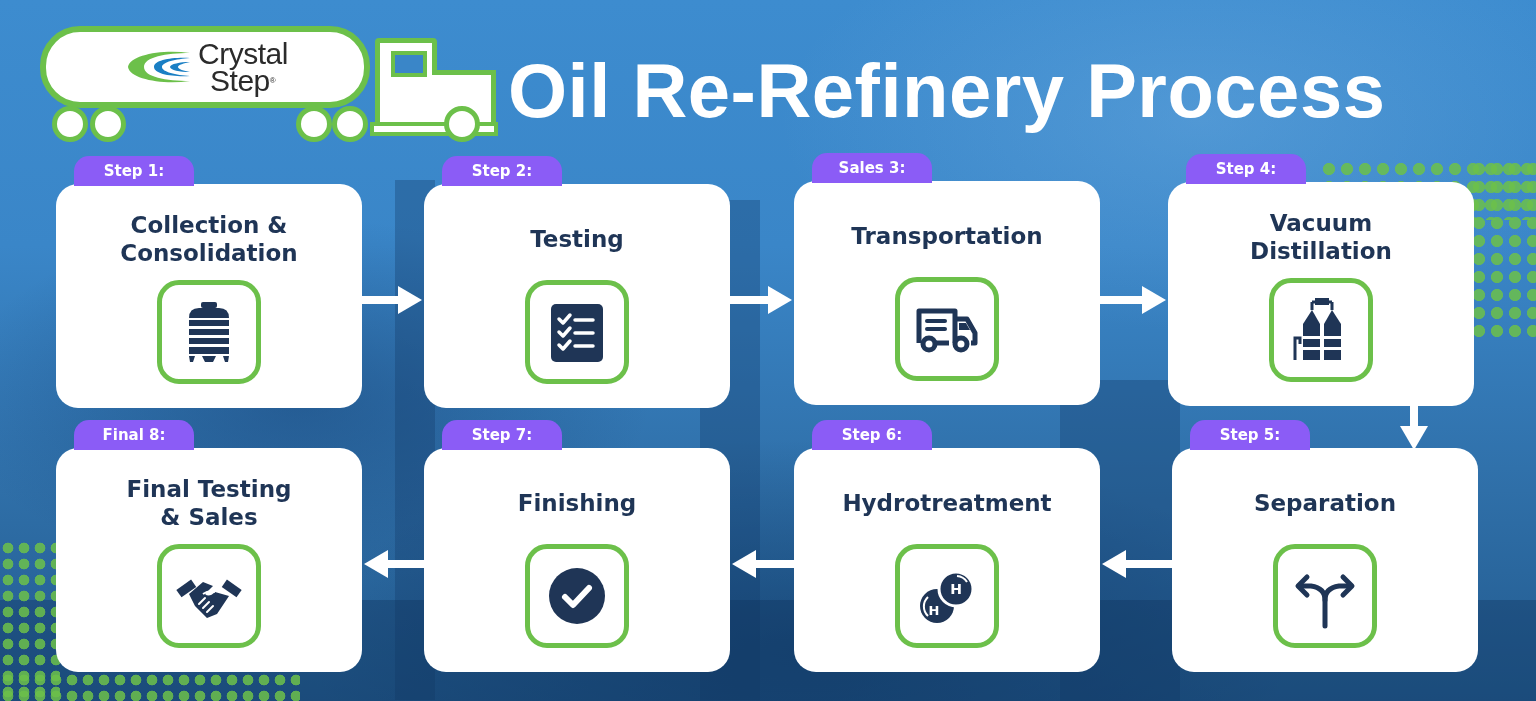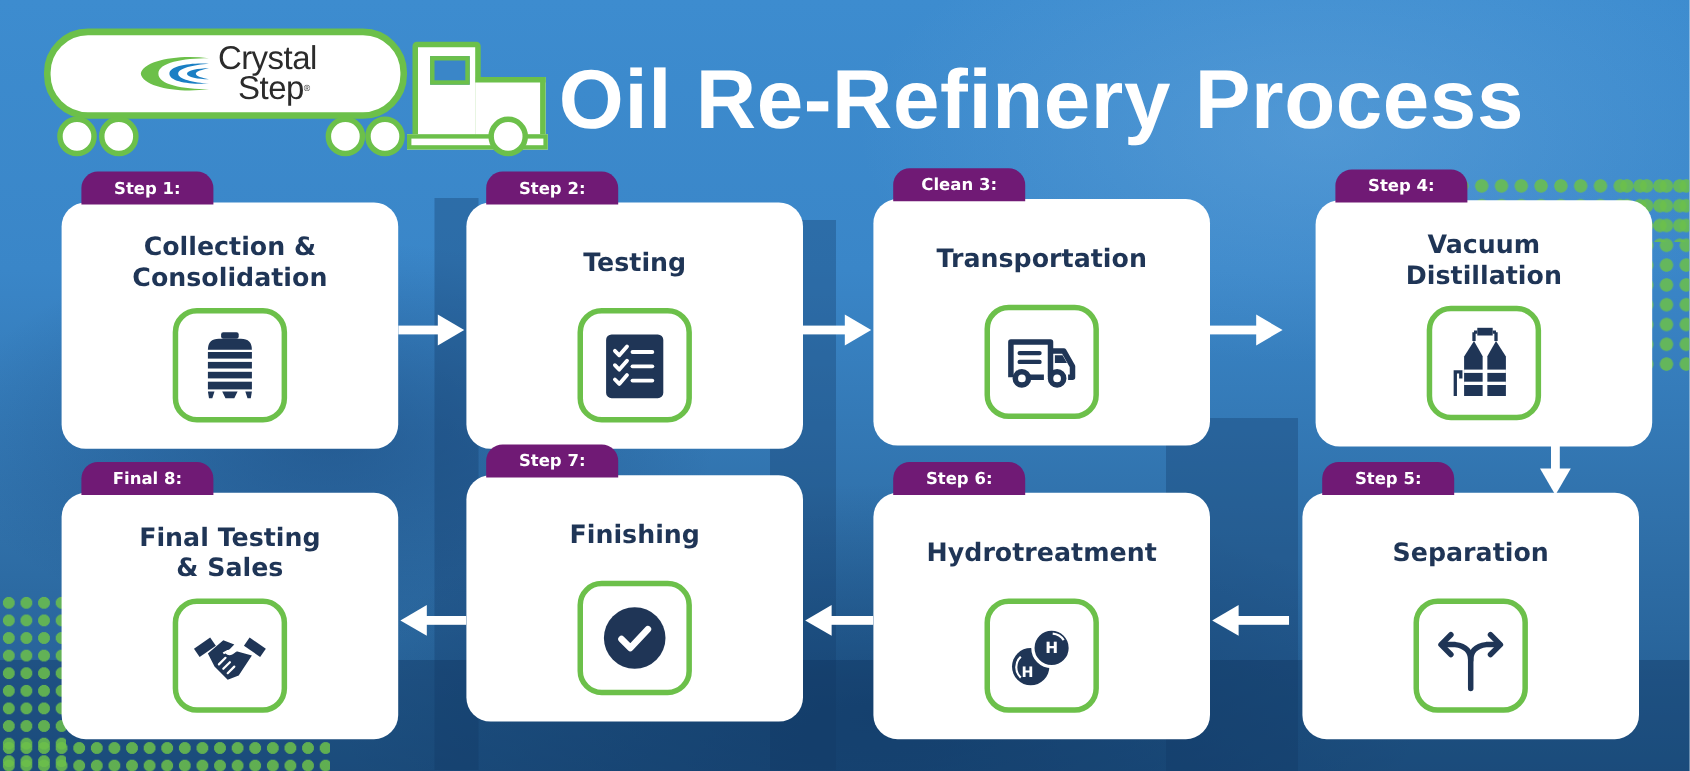--- a/index.html
+++ b/index.html
@@ -15,21 +15,21 @@
     }
     
     .tower { position: absolute; background: rgba(20,60,105,0.35); }
     .dots { position: absolute; background-image: radial-gradient(circle, #6cc04a 0 45%, transparent 50%); opacity: 0.85; }
 
     
     .logo-truck { position: absolute; left: 40px; top: 26px; width: 465px; height: 120px; }
     .tank {
       position: absolute; left: 0; top: 0; width: 330px; height: 82px;
       background: #fff; border: 6px solid #6cc04a; border-radius: 40px;
-      display: flex; align-items: center; justify-content: center; text-align: center;
+      display: flex; align-items: center; justify-content: center;
     }
     .logo-mark { width: 70px; height: 40px; position: relative; margin-right: 6px; }
     .logo-text { font-family: "Liberation Sans", sans-serif; color: #2b2b2b; font-size: 30px; line-height: 27px; letter-spacing: -0.5px; }
     .logo-text .reg { font-size: 8px; vertical-align: top; }
     .cab {
       position: absolute; left: 335px; top: 12px; width: 62px; height: 90px;
       background: #fff; border: 5px solid #6cc04a; border-radius: 4px 4px 0 0;
     }
     .cab-window { position: absolute; left: 11px; top: 8px; width: 36px; height: 26px; background: #3a86c8; border: 4px solid #6cc04a; }
     .hood {
@@ -49,21 +49,21 @@
       white-space: nowrap;
     }
 
     
     .card {
       position: absolute; width: 306px; height: 224px;
       background: #fff; border-radius: 22px;
     }
     .step-pill {
       position: absolute; left: 18px; top: -28px; width: 120px; height: 30px;
-      background: #701a75; border-radius: 15px 15px 0 0;
+      background: #8b5cf6; border-radius: 15px 15px 0 0;
       color: #fff; font-weight: bold; font-size: 15px;
       display: flex; align-items: center; justify-content: center;
       font-family: "DejaVu Sans", sans-serif;
     }
     .card-title {
       position: absolute; left: 0; right: 0; top: 24px;
       height: 62px; display: flex; align-items: center; justify-content: center;
       text-align: center; color: #1f3556; font-weight: bold; font-size: 23px; line-height: 28px;
       white-space: pre-line;
     }
@@ -147,60 +147,60 @@
         <path d="M18 36 L22 40 L29 32"></path>
           <path d="M34 37 L52 37"></path>
         <path d="M18 49 L22 53 L29 45"></path>
           <path d="M34 50 L52 50"></path>
       </g>
     </svg>
   </div>
 </div>
 
 <div class="card" style="left:794px;top:181px;">
-  <div class="step-pill">Clean 3:</div>
+  <div class="step-pill">Sales 3:</div>
   <div class="card-title">Transportation</div>
   <div class="icon-box">
     <svg viewBox="0 0 72 72">
       <g stroke="#1f3556" stroke-width="5" fill="none" stroke-linejoin="round">
         <path d="M8 50 L8 18 L44 18 L44 50"></path>
         <path d="M44 26 L56 26 L64 40 L64 50 L60 50"></path>
         <path d="M24 50 L38 50"></path>
       </g>
       <path d="M48 30 L55 30 L59 37 L48 37 Z" fill="#1f3556"></path>
       <g stroke="#1f3556" stroke-width="4" stroke-linecap="round">
           <path d="M16 28 L34 28"></path>
           <path d="M16 36 L34 36"></path>
         </g>
       <circle cx="18" cy="51" r="6" fill="#fff" stroke="#1f3556" stroke-width="5"></circle>
       <circle cx="50" cy="51" r="6" fill="#fff" stroke="#1f3556" stroke-width="5"></circle>
     </svg>
   </div>
 </div>
 
-<div class="card" style="left:1196px;top:182px;">
+<div class="card" style="left:1168px;top:182px;">
   <div class="step-pill">Step 4:</div>
   <div class="card-title">Vacuum
 Distillation</div>
   <div class="icon-box">
     <svg viewBox="0 0 72 72">
       <rect x="30" y="4" width="14" height="7" fill="#1f3556"></rect>
       <path d="M27 8 L30 8 M44 8 L47 8" stroke="#1f3556" stroke-width="3"></path>
       <path d="M27 8 L27 16 M47 8 L47 16" stroke="#1f3556" stroke-width="3"></path>
       <path d="M18 30 L27 16 L35 30 L35 66 L18 66 Z" fill="#1f3556"></path>
       <path d="M39 30 L47 16 L56 30 L56 66 L39 66 Z" fill="#1f3556"></path>
       <rect x="18" y="42" width="38" height="3" fill="#fff"></rect>
       <rect x="18" y="53" width="38" height="3" fill="#fff"></rect>
       <rect x="35" y="30" width="4" height="36" fill="#fff"></rect>
       <path d="M10 66 L10 44 L15 44 L15 50" stroke="#1f3556" stroke-width="3" fill="none"></path>
     </svg>
   </div>
 </div>
 
-<div class="card" style="left:1172px;top:448px;margin-left:12px;">
+<div class="card" style="left:1172px;top:448px;">
   <div class="step-pill">Step 5:</div>
   <div class="card-title">Separation</div>
   <div class="icon-box">
     <svg viewBox="0 0 72 72">
       <g stroke="#1f3556" stroke-width="5" fill="none" stroke-linecap="round" stroke-linejoin="round">
         <path d="M36 66 L36 40 Q36 28 22 26 L10 26"></path>
         <path d="M36 40 Q36 28 50 26 L62 26"></path>
         <path d="M18 17 L9 26 L18 35"></path>
         <path d="M54 17 L63 26 L54 35"></path>
       </g>
@@ -216,21 +216,21 @@
       <circle cx="26" cy="46" r="17" fill="#1f3556"></circle>
       <path d="M17 37 A13 13 0 0 0 17 56" stroke="#fff" stroke-width="2" fill="none"></path>
       <circle cx="45" cy="29" r="17" fill="#1f3556" stroke="#fff" stroke-width="3"></circle>
       <path d="M46 16 A13 13 0 0 1 56 22" stroke="#fff" stroke-width="2" fill="none"></path>
       <text x="45" y="34" font-size="14" font-weight="bold" fill="#fff" text-anchor="middle" font-family="DejaVu Sans, sans-serif">H</text>
       <text x="23" y="55" font-size="13" font-weight="bold" fill="#fff" text-anchor="middle" font-family="DejaVu Sans, sans-serif">H</text>
     </svg>
   </div>
 </div>
 
-<div class="card" style="left:424px;top:432px;">
+<div class="card" style="left:424px;top:448px;">
   <div class="step-pill">Step 7:</div>
   <div class="card-title">Finishing</div>
   <div class="icon-box">
     <svg viewBox="0 0 72 72">
       <circle cx="36" cy="36" r="28" fill="#1f3556"></circle>
       <path d="M24 37 L32 45 L48 28" stroke="#fff" stroke-width="6" fill="none" stroke-linecap="round" stroke-linejoin="round"></path>
     </svg>
   </div>
 </div>
 

